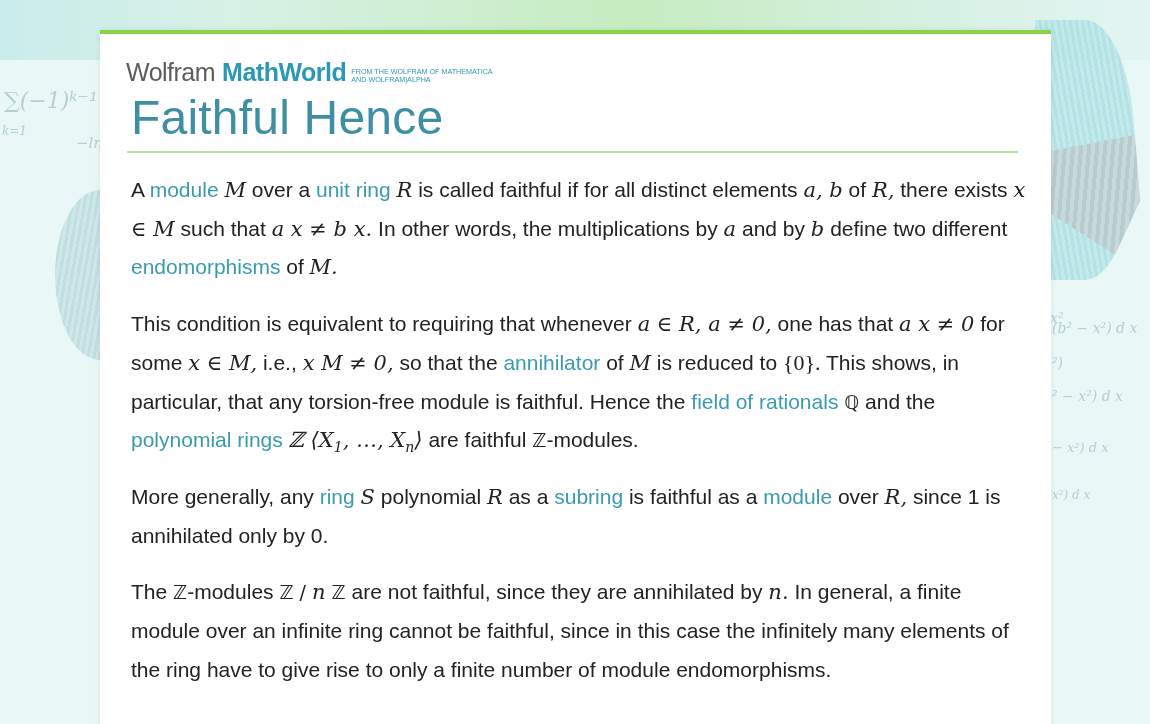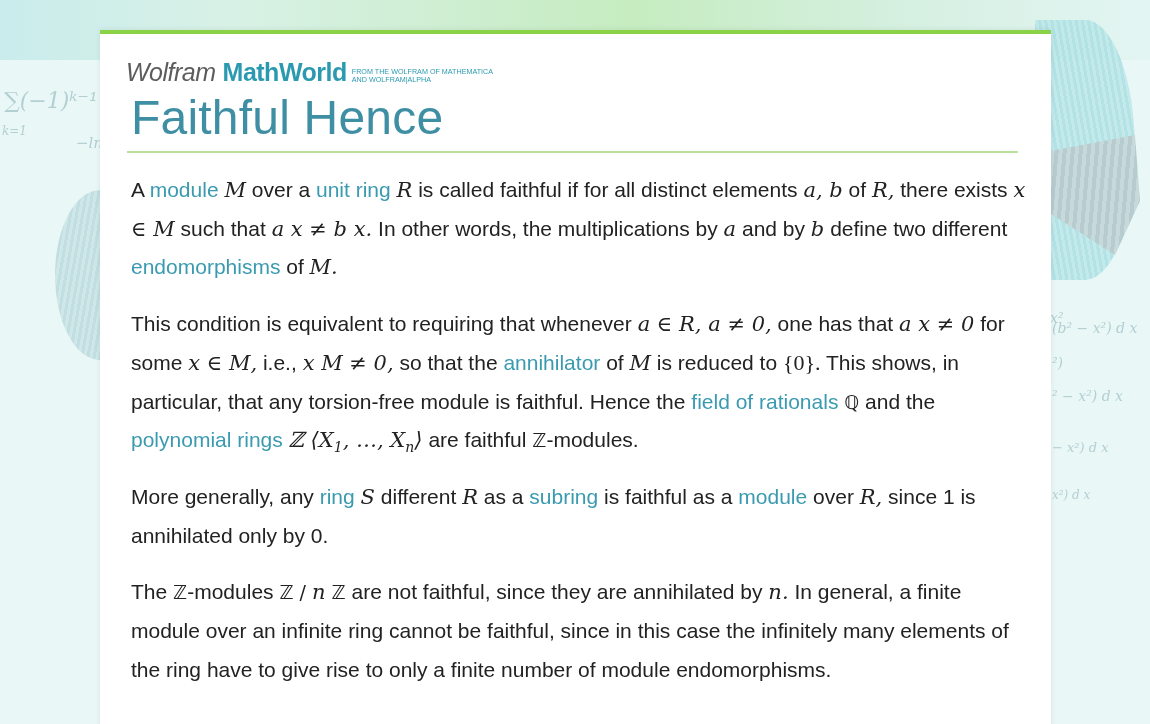--- a/index.html
+++ b/index.html
@@ -34,21 +34,21 @@
     clip-path:polygon(0 15%,95% 0,100% 55%,75% 100%,0 60%);
   }
   .card {
     position:absolute; left:100px; top:30px; width:951px; height:694px;
     background:#ffffff; border-top:4px solid #8bd346;
     box-shadow:0 0 6px rgba(0,0,0,.08);
   }
   .logo {
     position:absolute; left:26px; top:24px; display:flex; align-items:flex-end; white-space:nowrap;
   }
-  .logo-wolfram { font-size:25px; color:#5c5c5c; letter-spacing:-0.5px;font-style:italic; }
+  .logo-wolfram { font-size:25px; color:#5c5c5c; letter-spacing:-0.5px; }
   .logo-mathworld { font-size:25px; color:#2b9ab0; margin-left:7px; letter-spacing:-0.5px;font-weight:bold; }
   .logo-tag {
     margin-left:5px; font-size:7.2px; line-height:8px; color:#2b9ab0; padding-bottom:3px;
   }
   .logo-tag b { font-weight:normal; }
   .title {
     position:absolute; left:31px; top:56px; margin:0;
     font-size:48px; font-weight:normal; color:#3f8fa4; letter-spacing:0.2px;
   }
   .divider {
@@ -96,18 +96,18 @@
 
   <h1 class="title">Faithful Hence</h1>
   <div class="divider"></div>
 
   <div class="content">
 
     <p><span>A </span><a>module</a> <span class="m">M</span><span> over a </span><a>unit ring</a> <span class="m">R</span><span> is called faithful if for all distinct elements </span><span class="m">a, b</span><span> of </span><span class="m">R,</span><span> there exists </span><span class="m">x ∈ M</span><span> such that </span><span class="m">a x ≠ b x.</span><span> In other words, the multiplications by </span><span class="m">a</span><span> and by </span><span class="m">b</span><span> define two different </span><a>endomorphisms</a><span> of </span><span class="m">M.</span></p>
 
     <p><span>This condition is equivalent to requiring that whenever </span><span class="m">a ∈ R, a ≠ 0,</span><span> one has that </span><span class="m">a x ≠ 0</span><span> for some </span><span class="m">x ∈ M,</span><span> i.e., </span><span class="m">x M ≠ 0,</span><span> so that the </span><a>annihilator</a><span> of </span><span class="m">M</span><span> is reduced to </span><span class="mu">{0}.</span><span> This shows, in particular, that any torsion-free module is faithful. Hence the </span><a>field of rationals</a> <span class="bb">ℚ</span><span> and the </span><a>polynomial rings</a> <span class="m"><span>ℤ ⟨X</span><sub>1</sub><span>, …, X</span><sub>n</sub><span>⟩</span></span><span> are faithful </span><span class="bb">ℤ</span><span>-modules.</span></p>
 
-    <p><span>More generally, any </span><a>ring</a> <span class="m">S</span><span> different </span><span class="m">R</span><span> as a </span><a>subring</a><span> is faithful as a </span><a>module</a><span> over </span><span class="m">R,</span><span> since 1 is annihilated only by 0.</span></p>
+    <p><span>More generally, any </span><a>ring</a> <span class="m">S</span><span> polynomial </span><span class="m">R</span><span> as a </span><a>subring</a><span> is faithful as a </span><a>module</a><span> over </span><span class="m">R,</span><span> since 1 is annihilated only by 0.</span></p>
 
     <p><span>The </span><span class="bb">ℤ</span><span>-modules </span><span><span class="bb">ℤ / </span><span class="m">n</span><span class="bb"> ℤ</span></span><span> are not faithful, since they are annihilated by </span><span class="m">n.</span><span> In general, a finite module over an infinite ring cannot be faithful, since in this case the infinitely many elements of the ring have to give rise to only a finite number of module endomorphisms.</span></p>
 
   </div>
 </div>
 
 </body></html>

